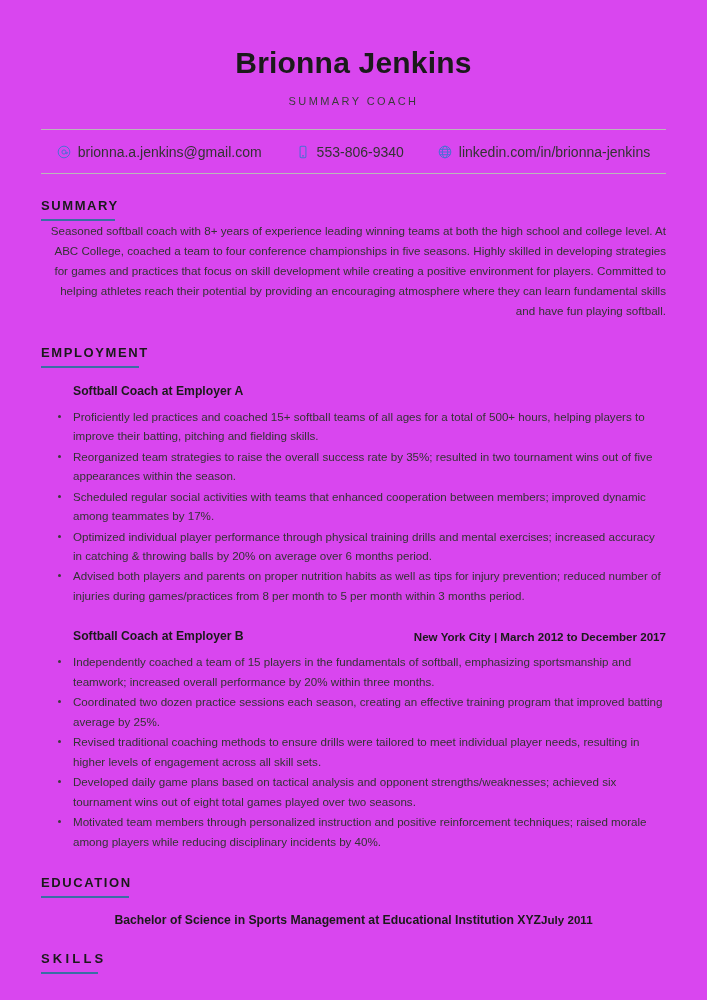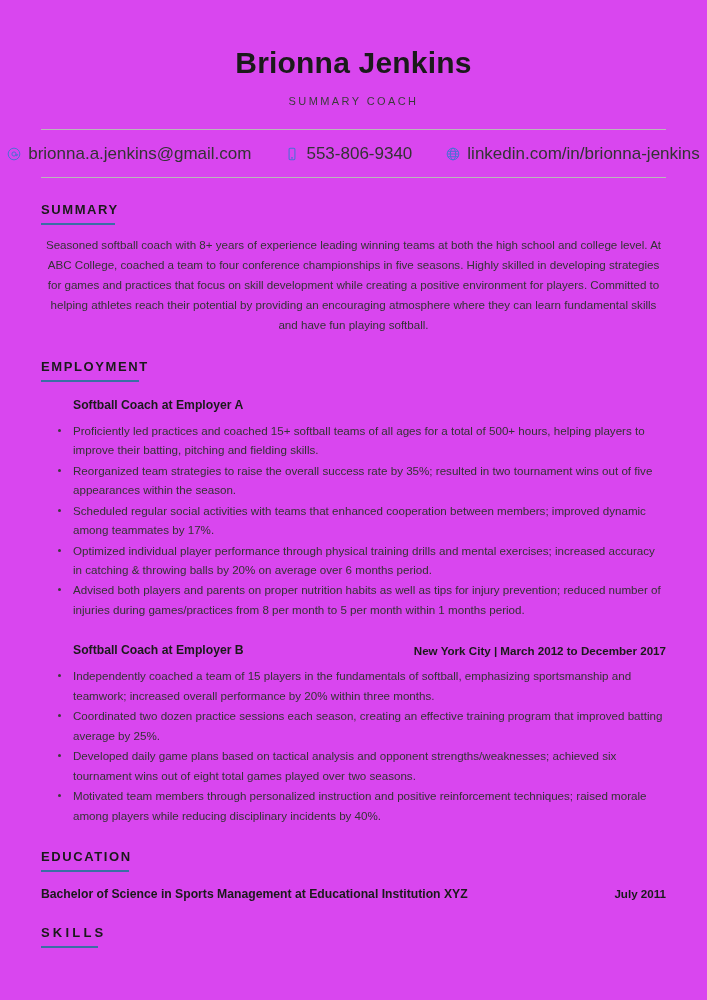--- a/index.html
+++ b/index.html
@@ -49,21 +49,21 @@
     display: flex;
     justify-content: center;
     align-items: center;
     gap: 34px;
     padding: 14px 0 13px 0;
   }
   .contact-item {
     display: flex;
     align-items: center;
     gap: 7px;
-    font-size: 17px;
+    font-size: 14px;
     color: #333333;
     white-space: nowrap;
   }
   .contact-item .ico {
     display: inline-flex;
     align-items: center;
     justify-content: center;
     width: 14px;
     height: 14px;
     flex: 0 0 14px;
@@ -84,25 +84,25 @@
     height: 2px;
     background: #3a6ea5;
     width: 74px;
     margin-top: 5px;
   }
   .title-underline.w-emp { width: 98px; }
   .title-underline.w-edu { width: 88px; }
   .title-underline.w-skl { width: 57px; }
 
   .summary-text {
-    margin-top: 10px;
+    margin-top: 0;
     font-size: 11.6px;
     line-height: 1.72;
     color: #333333;
-    text-align: center;
+    text-align: right;
   }
 
   
   .job { margin-top: 16px; }
   .job + .job { margin-top: 24px; }
   .job-head {
     display: flex;
     justify-content: space-between;
     align-items: center;
     gap: 12px;
@@ -140,21 +140,21 @@
     width: 3px;
     height: 3px;
     border-radius: 50%;
     background: #3b3b3b;
   }
 
   
   .edu-row {
     margin-top: 15px;
     display: flex;
-    justify-content: space-between;
+    justify-content: center;
     align-items: baseline;
   }
   .edu-degree {
     font-size: 12.2px;
     font-weight: bold;
     color: #1a1a1a;
   }
   .edu-date {
     font-size: 11.6px;
     font-weight: bold;
@@ -224,32 +224,33 @@
 
     <div class="job">
       <div class="job-head">
         <div class="job-title">Softball Coach at Employer A</div>
       </div>
       <ul class="bullets">
         <li>Proficiently led practices and coached 15+ softball teams of all ages for a total of 500+ hours, helping players to improve their batting, pitching and fielding skills.</li>
         <li>Reorganized team strategies to raise the overall success rate by 35%; resulted in two tournament wins out of five appearances within the season.</li>
         <li>Scheduled regular social activities with teams that enhanced cooperation between members; improved dynamic among teammates by 17%.</li>
         <li>Optimized individual player performance through physical training drills and mental exercises; increased accuracy in catching &amp; throwing balls by 20% on average over 6 months period.</li>
-        <li>Advised both players and parents on proper nutrition habits as well as tips for injury prevention; reduced number of injuries during games/practices from 8 per month to 5 per month within 1 months period.</li>
+        <li>Advised both players and parents on proper nutrition habits as well as tips for injury prevention; reduced number of injuries during games/practices from 8 per month to 5 per month within 3 months period.</li>
       </ul>
     </div>
 
     <div class="job">
       <div class="job-head">
         <div class="job-title">Softball Coach at Employer B</div>
         <div class="job-meta">New York City | March 2012 to December 2017</div>
       </div>
       <ul class="bullets">
         <li>Independently coached a team of 15 players in the fundamentals of softball, emphasizing sportsmanship and teamwork; increased overall performance by 20% within three months.</li>
         <li>Coordinated two dozen practice sessions each season, creating an effective training program that improved batting average by 25%.</li>
+        <li>Revised traditional coaching methods to ensure drills were tailored to meet individual player needs, resulting in higher levels of engagement across all skill sets.</li>
         <li>Developed daily game plans based on tactical analysis and opponent strengths/weaknesses; achieved six tournament wins out of eight total games played over two seasons.</li>
         <li>Motivated team members through personalized instruction and positive reinforcement techniques; raised morale among players while reducing disciplinary incidents by 40%.</li>
       </ul>
     </div>
   </div>
 
   <div class="section">
     <div class="section-title">EDUCATION</div>
     <div class="title-underline w-edu"></div>
     <div class="edu-row">

